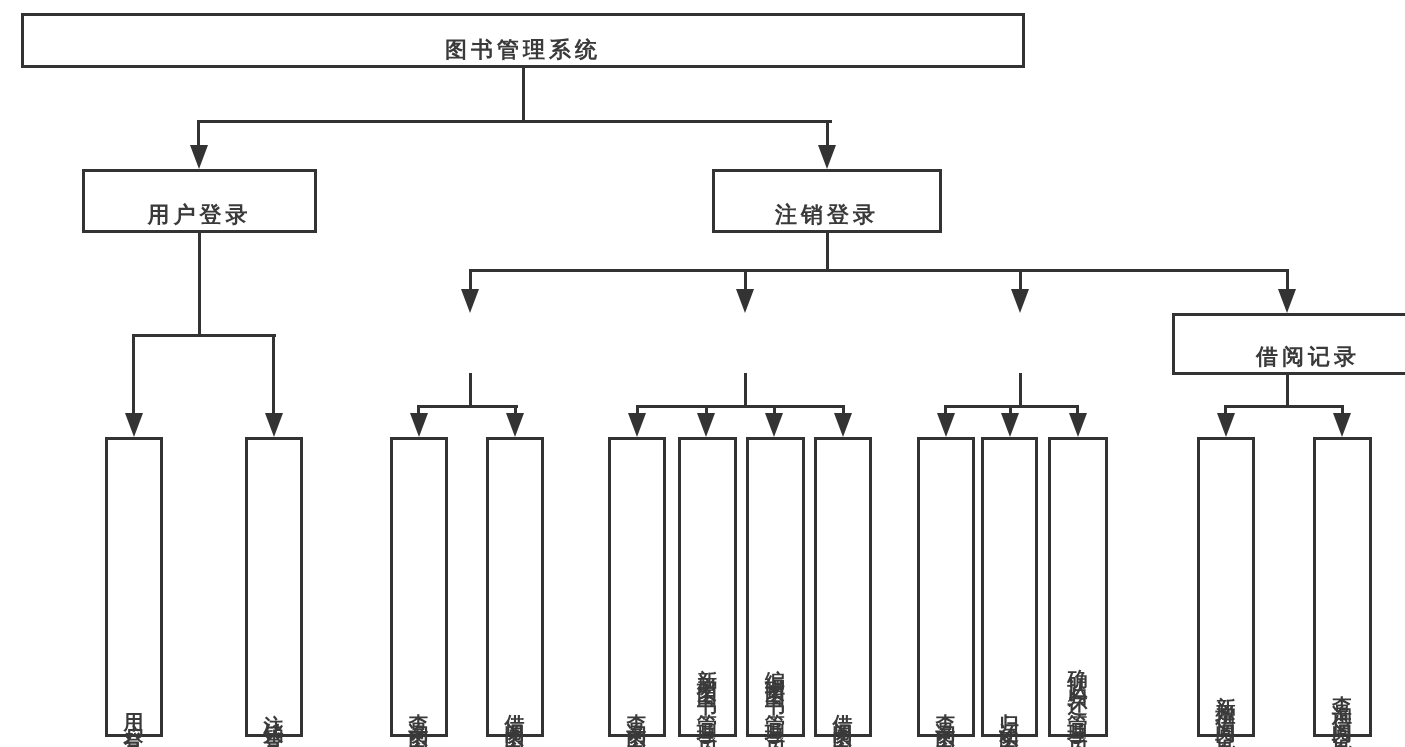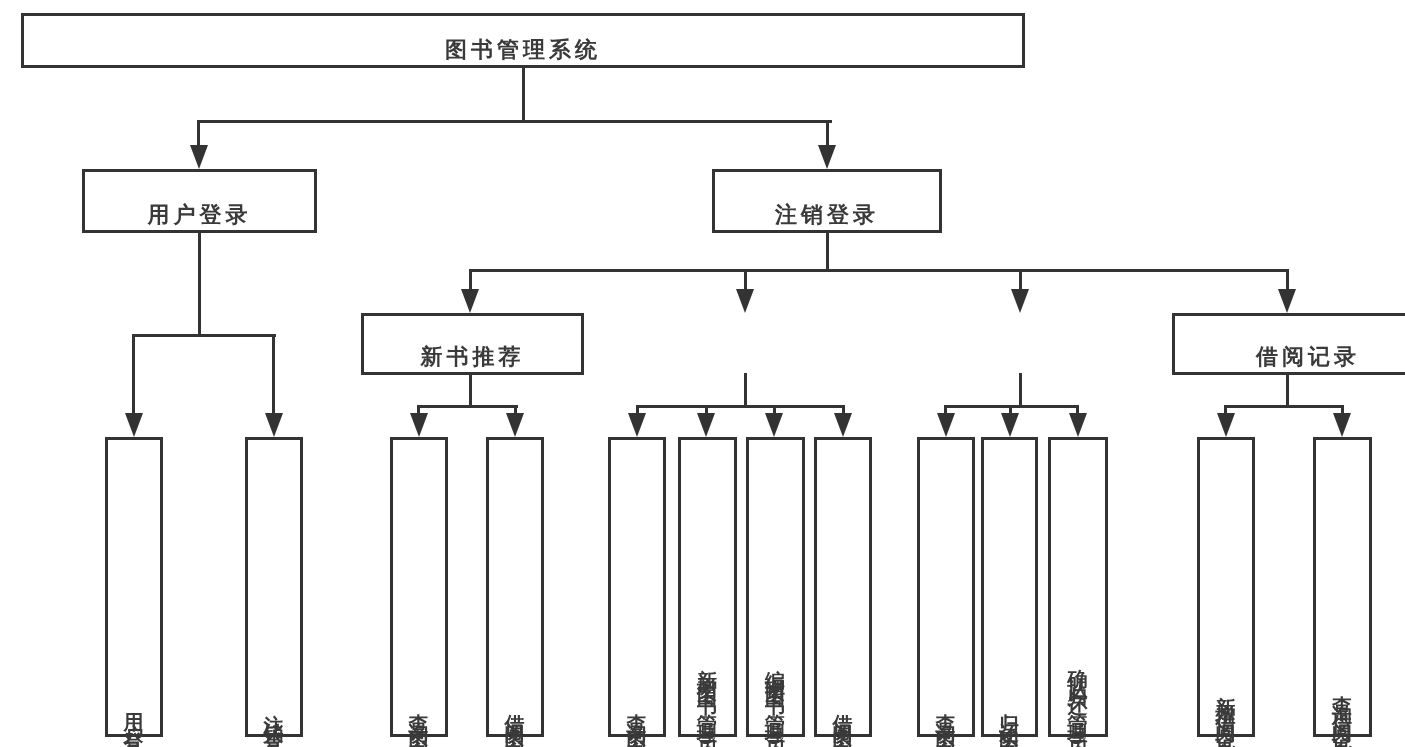--- a/index.html
+++ b/index.html
@@ -122,23 +122,20 @@
   </div>
 
   <div class="box hbox" style="left:82px;top:169px;width:235px;height:64px;">
     <span>用户登录</span>
   </div>
 
   <div class="box hbox" style="left:712px;top:169px;width:230px;height:64px;">
     <span>注销登录</span>
   </div>
 
-  <div class="box hbox" style="left:361px;top:313px;width:223px;height:62px;">
-    <span>新书推荐</span>
-  </div>
 
 
 
   <div class="box hbox" style="left:1172px;top:313px;width:272px;height:62px;">
     <span>借阅记录</span>
   </div>
 
   <div class="box vbox" style="left:105px;top:437px;width:58px;height:300px;">
     <span class="vtext">用户登录</span>
   </div>

